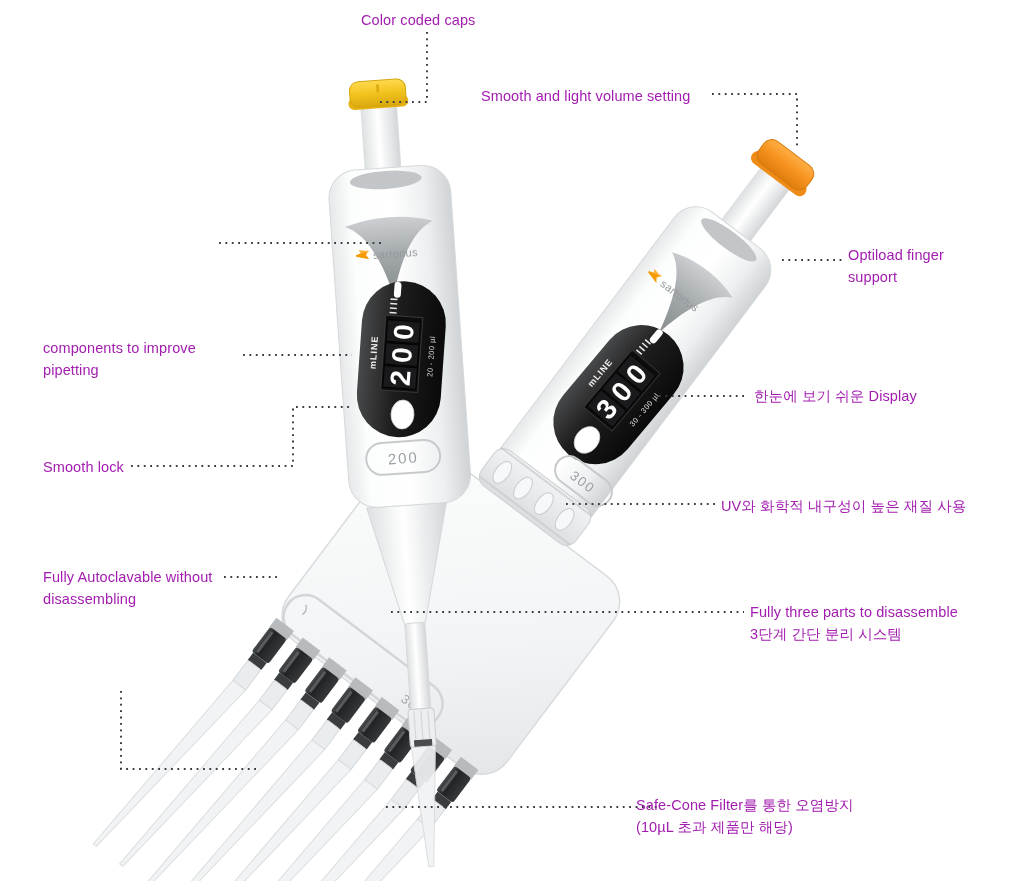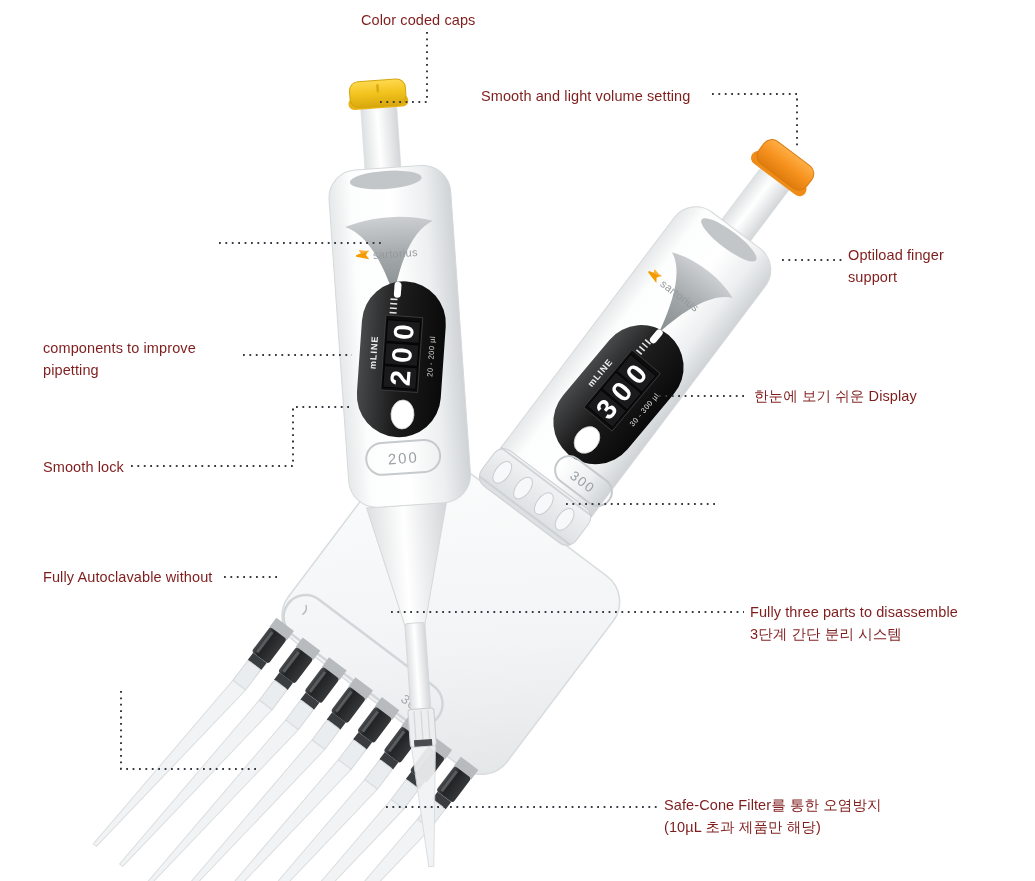--- a/index.html
+++ b/index.html
@@ -1,19 +1,19 @@
 <!DOCTYPE html>
 <html><head>
 <meta charset="utf-8">
 <style>
   html,body{margin:0;padding:0;background:#ffffff;}
   .canvas{position:relative;width:1035px;height:881px;background:#ffffff;overflow:hidden;
           font-family:"Liberation Sans",sans-serif;}
   .art{position:absolute;left:0;top:0;}
-  .label{position:absolute;font-size:14.5px;line-height:22px;color:#7f1d1d;
+  .label{position:absolute;font-size:14.5px;line-height:22px;color:#a21caf;
          white-space:nowrap;letter-spacing:.1px;}
   .dots{fill:none;stroke:#383B41;stroke-width:2;stroke-dasharray:1.8 4.6;}
   svg text{font-family:"Liberation Sans",sans-serif;}
 </style>
 </head>
 <body>
 
 <div class="canvas">
 
 <svg class="art" width="1035" height="881" viewBox="0 0 1035 881">
@@ -222,36 +222,40 @@
   <div>components to improve</div>
   <div>pipetting</div>
 </div>
 
 <div class="label" style="left:43px;top:456px">
   <div>Smooth lock</div>
 </div>
 
 <div class="label" style="left:43px;top:566px">
   <div>Fully Autoclavable without</div>
+  <div>disassembling</div>
 </div>
 
 
 <div class="label" style="left:848px;top:244px">
   <div>Optiload finger</div>
   <div>support</div>
 </div>
 
 <div class="label" style="left:754px;top:385px">
   <div>한눈에 보기 쉬운 Display</div>
 </div>
 
+<div class="label" style="left:721px;top:495px">
+  <div>UV와 화학적 내구성이 높은 재질 사용</div>
+</div>
 
 <div class="label" style="left:750px;top:601px">
   <div>Fully three parts to disassemble</div>
   <div>3단계 간단 분리 시스템</div>
 </div>
 
-<div class="label" style="left:664px;top:794px">
+<div class="label" style="left:636px;top:794px">
   <div>Safe-Cone Filter를 통한 오염방지</div>
   <div>(10µL 초과 제품만 해당)</div>
 </div>
 
 </div>
 
 </body></html>

